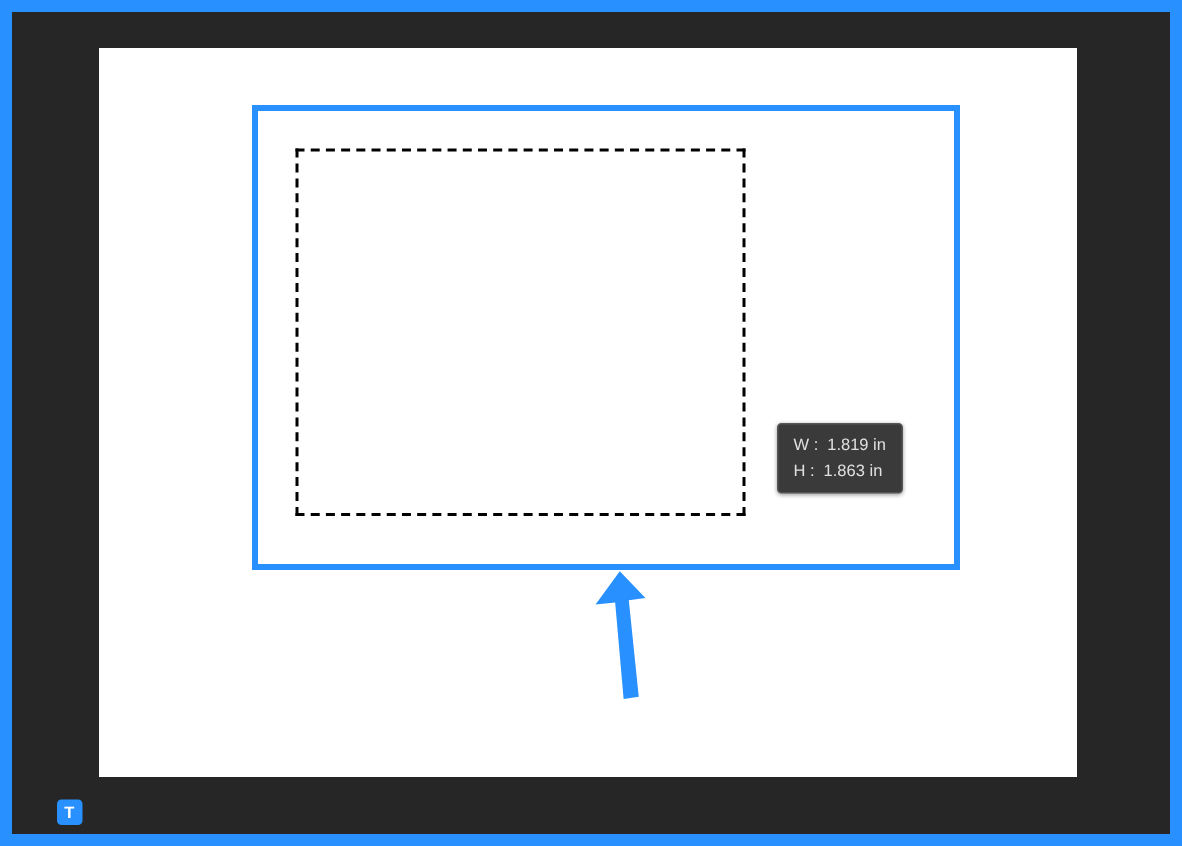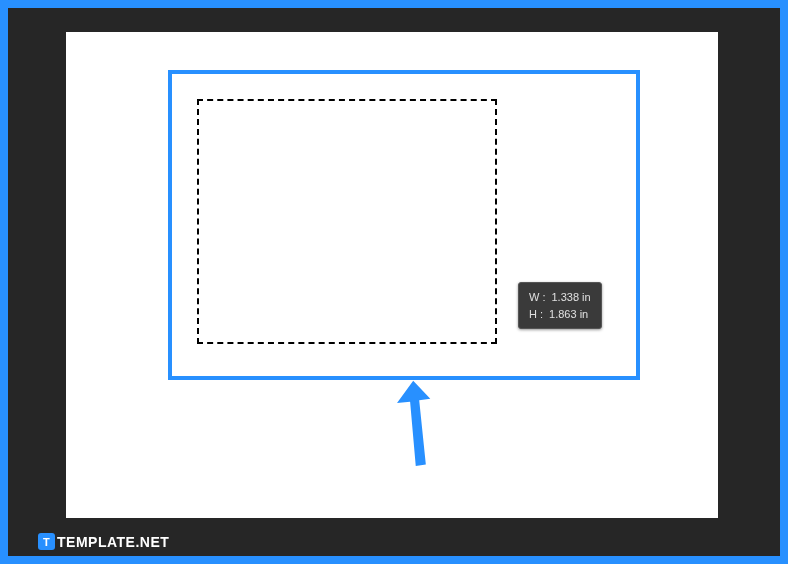--- a/index.html
+++ b/index.html
@@ -106,36 +106,35 @@
 
   <div class="canvas-area">
 
     <div class="highlighted-rect"></div>
 
     <div class="selection-marquee"></div>
 
     <div class="dimension-tooltip">
       <div class="dimension-row">
         <span>W :</span>
-        <span>1.338 in</span>
+        <span>1.819 in</span>
       </div>
       <div class="dimension-row">
         <span>H :</span>
         <span>1.863 in</span>
       </div>
     </div>
 
     <div class="arrow-annotation">
       <svg width="40" height="95" viewBox="0 0 40 95">
         <path d="M 15 5 L 0 28 L 13 26 L 22 90 L 32 88 L 22 24 L 33 22 Z" fill="#2890ff" transform="rotate(3 20 47)"></path>
       </svg>
     </div>
 
   </div>
 
   <div class="watermark">
     <span class="watermark-icon">
       <span>T</span>
     </span>
-    <span>TEMPLATE.NET</span>
   </div>
 
 </div>
 
 </body></html>

